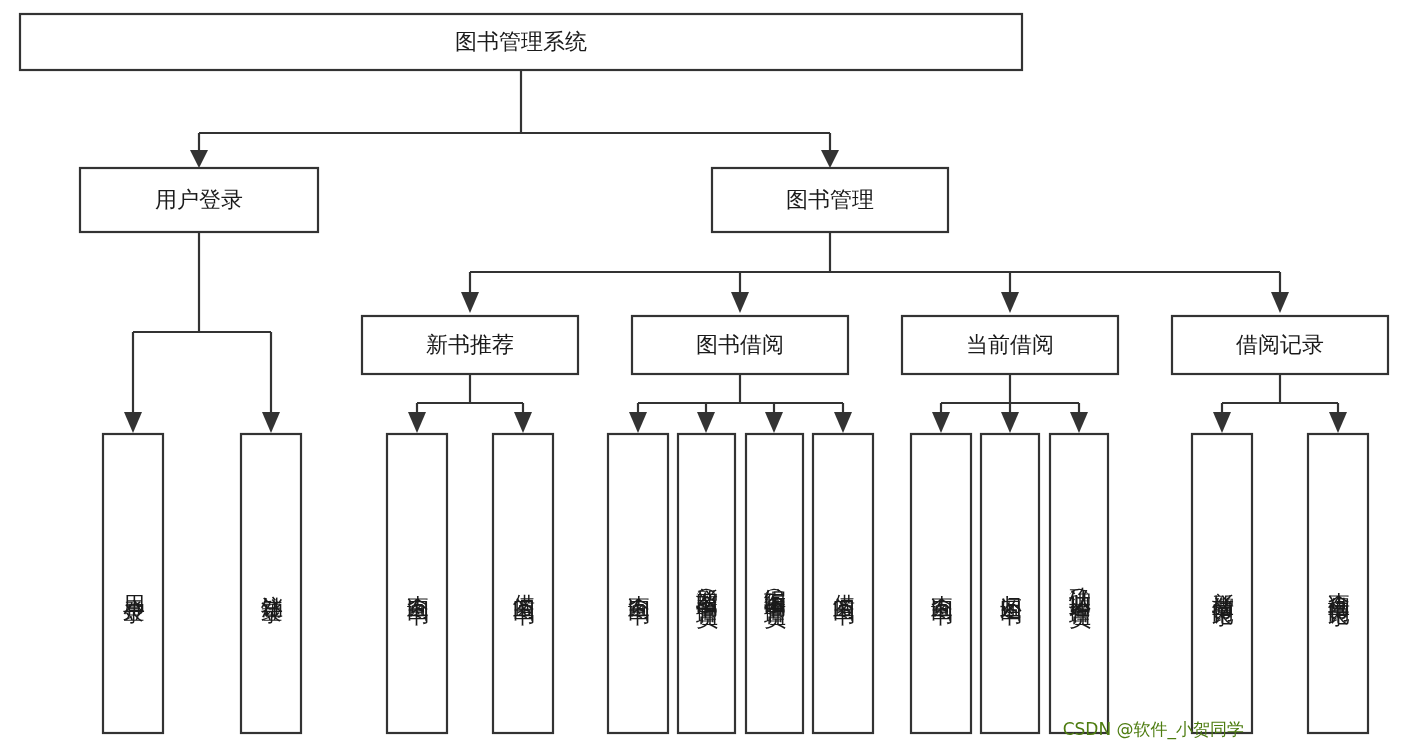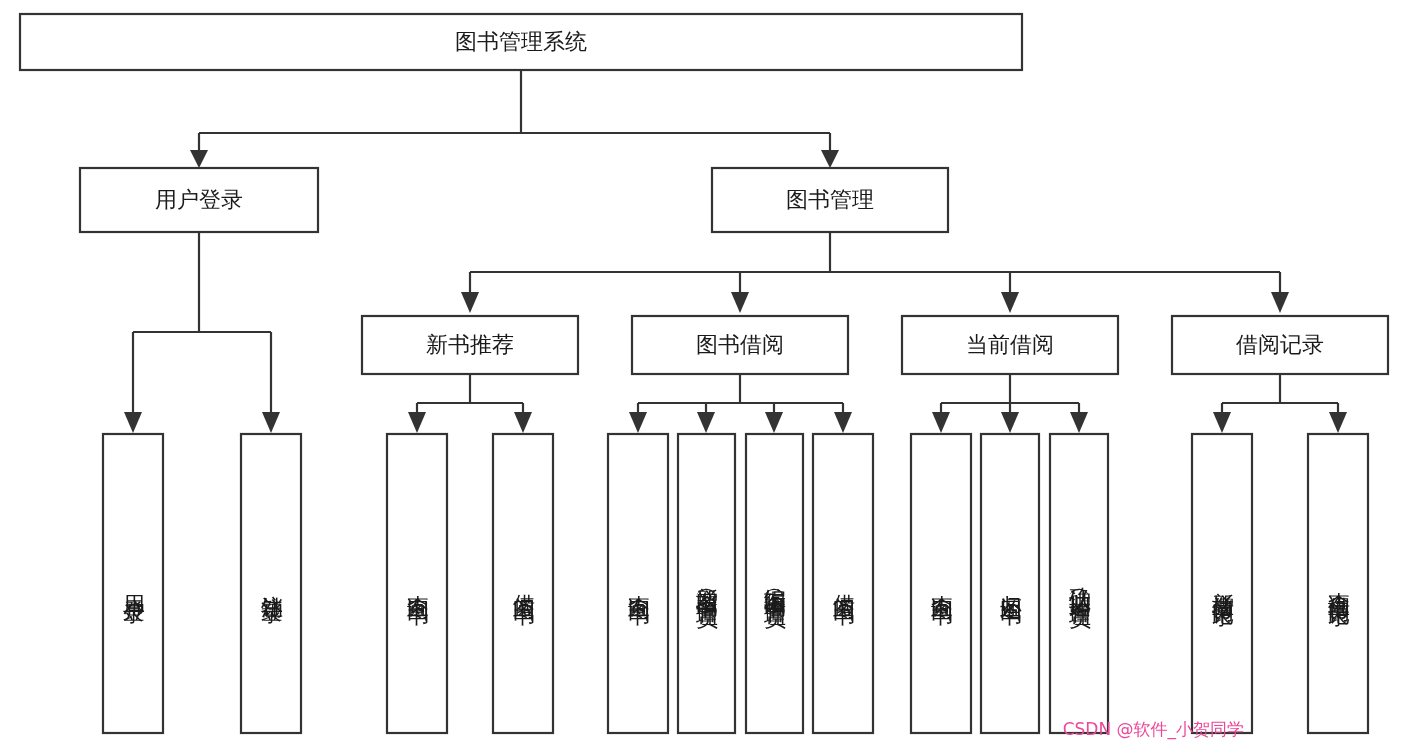--- a/index.html
+++ b/index.html
@@ -56,21 +56,21 @@
   .arrow-head {
     fill: #333333;
     stroke: none;
   }
   .watermark {
     position: absolute;
     right: 10px;
     bottom: 6px;
     font-family: "DejaVu Sans", "Liberation Sans", sans-serif;
     font-size: 17px;
-    color: #ec4899;
+    color: #4d7c0f;
     white-space: nowrap;
     user-select: none;
   }
 </style>
 </head>
 <body>
 
 <div id="diagram-root">
   <svg id="tree-svg" viewBox="0 0 1405 747" xmlns="http://www.w3.org/2000/svg">
 

